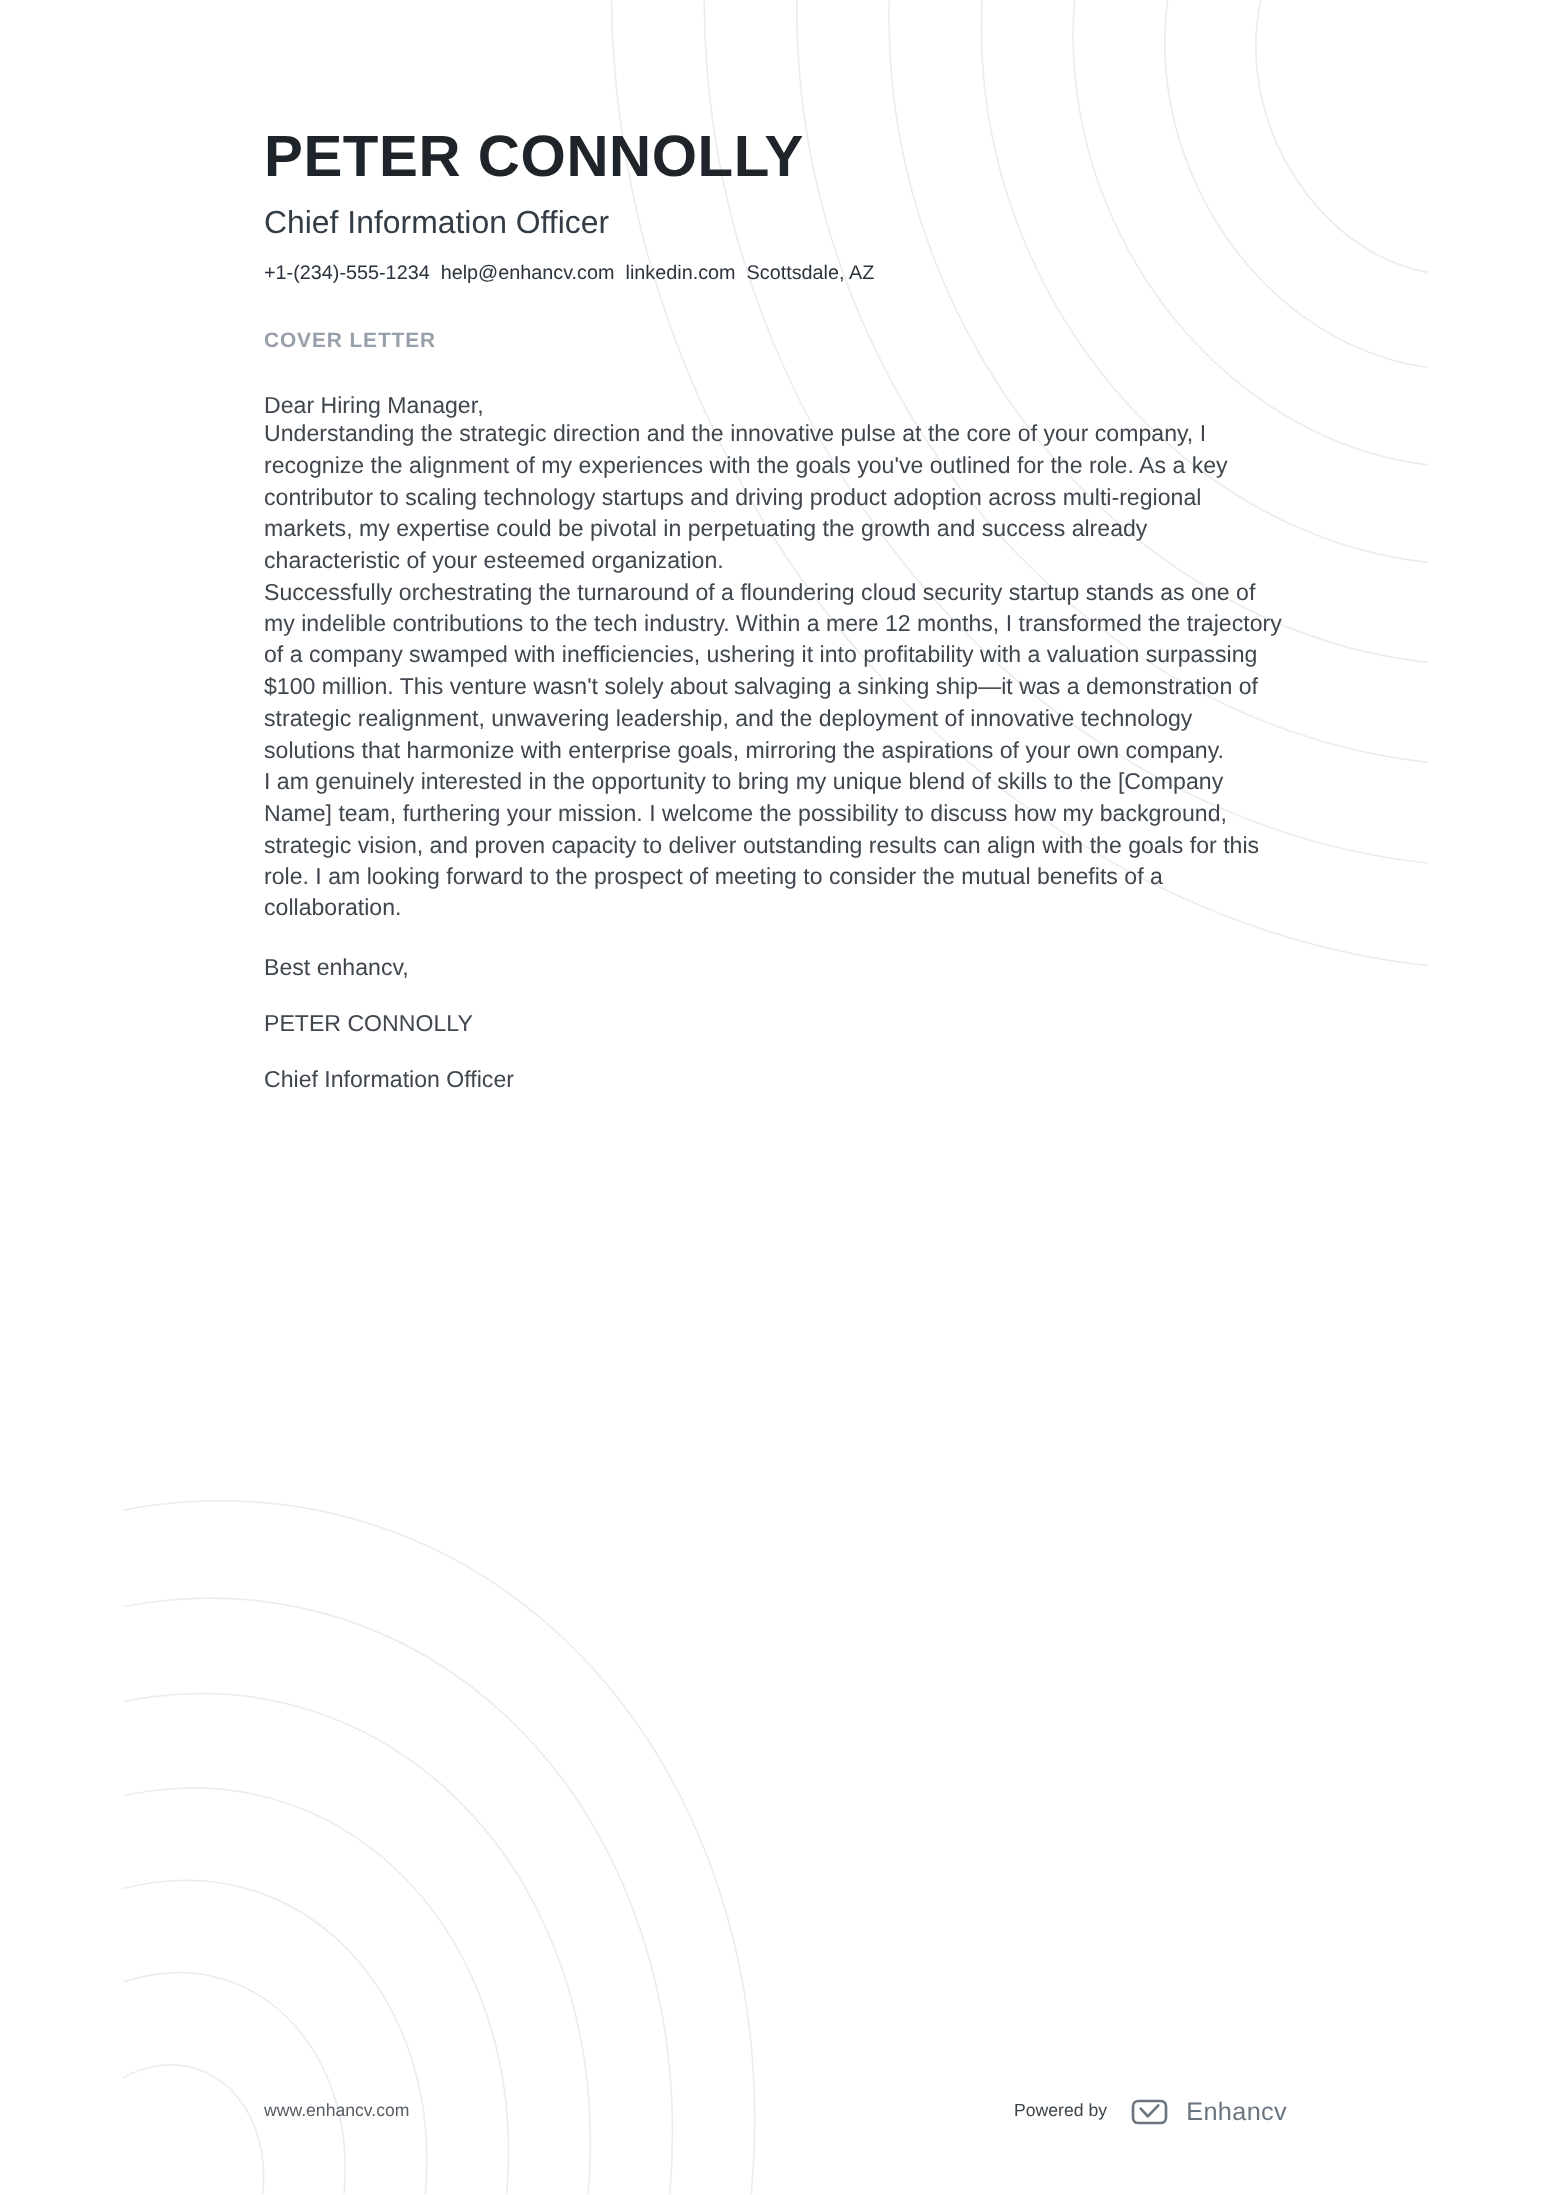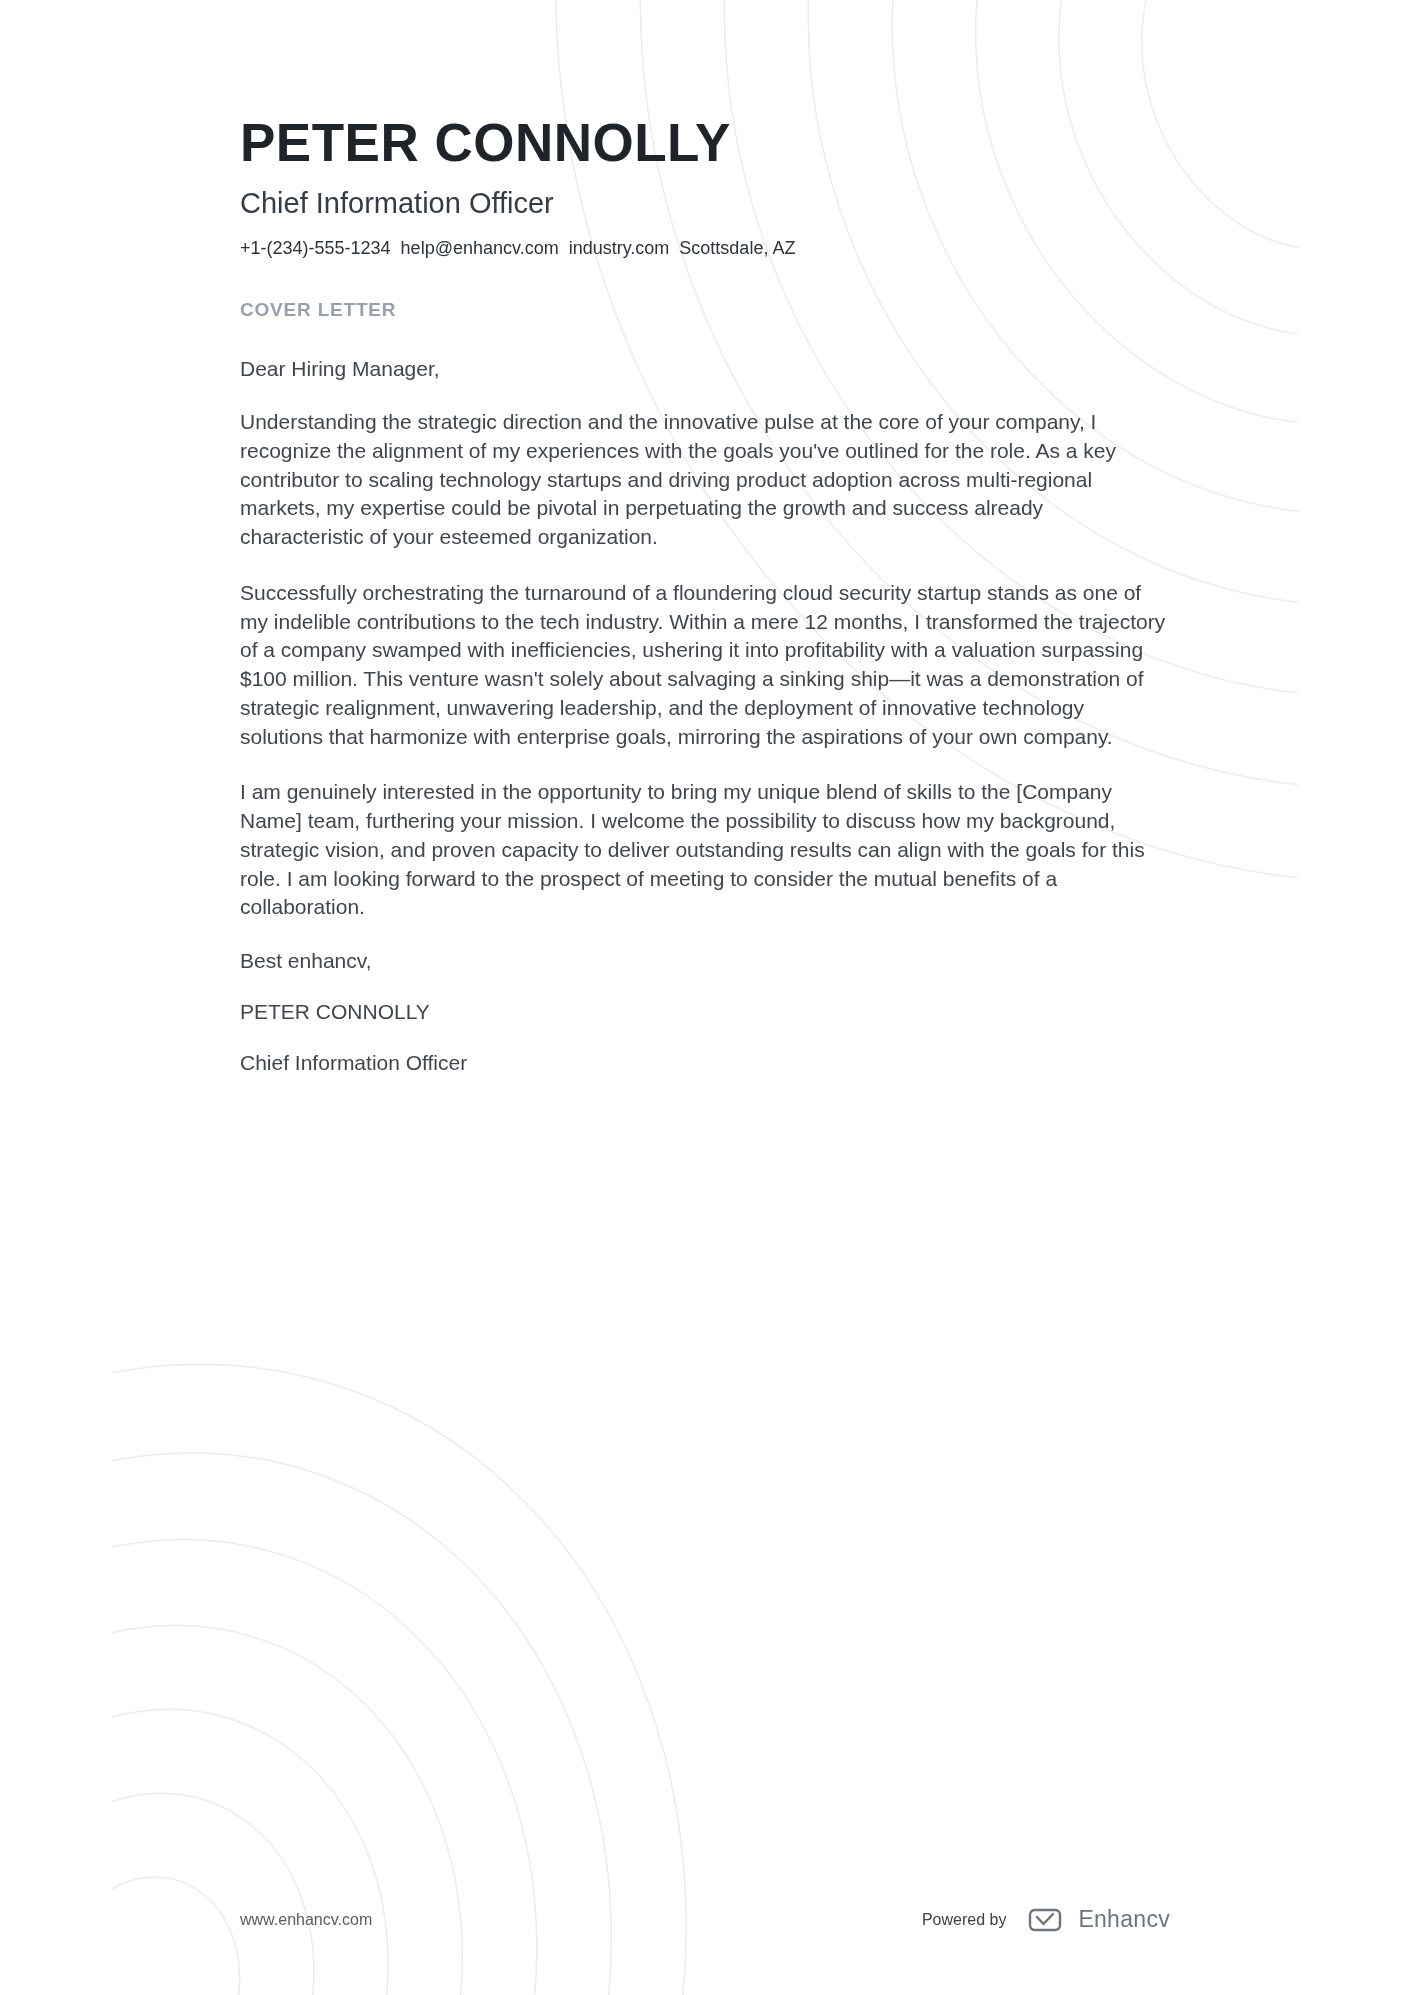--- a/index.html
+++ b/index.html
@@ -60,21 +60,20 @@
 
   .salutation {
     margin-top: 36px;
     font-size: 21px;
     color: #3f464d;
   }
 
   .letter-body { max-width: 1158px; }
 
   .paragraph {
-    margin-top: 27px;
     font-size: 21px;
     line-height: 1.37;
     color: #3f464d;
   }
 
   .closing-line {
     margin-top: 27px;
     font-size: 21px;
     color: #3f464d;
   }
@@ -150,21 +149,21 @@
   </svg>
 
   <div class="content">
 
     <div>
       <div class="name">PETER CONNOLLY</div>
       <div class="job-title">Chief Information Officer</div>
       <div class="contact-row">
         <span class="link">+1-(234)-555-1234</span>
         <span class="link">help@enhancv.com</span>
-        <span class="link">industry.com</span>
+        <span class="link">linkedin.com</span>
         <span>Scottsdale, AZ</span>
       </div>
     </div>
 
     <div class="letter-body">
       <div class="section-label">COVER LETTER</div>
 
       <div class="salutation">Dear Hiring Manager,</div>
 
       <p class="paragraph">Understanding the strategic direction and the innovative pulse at the core of your company, I recognize the alignment of my experiences with the goals you've outlined for the role. As a key contributor to scaling technology startups and driving product adoption across multi-regional markets, my expertise could be pivotal in perpetuating the growth and success already characteristic of your esteemed organization.</p>

